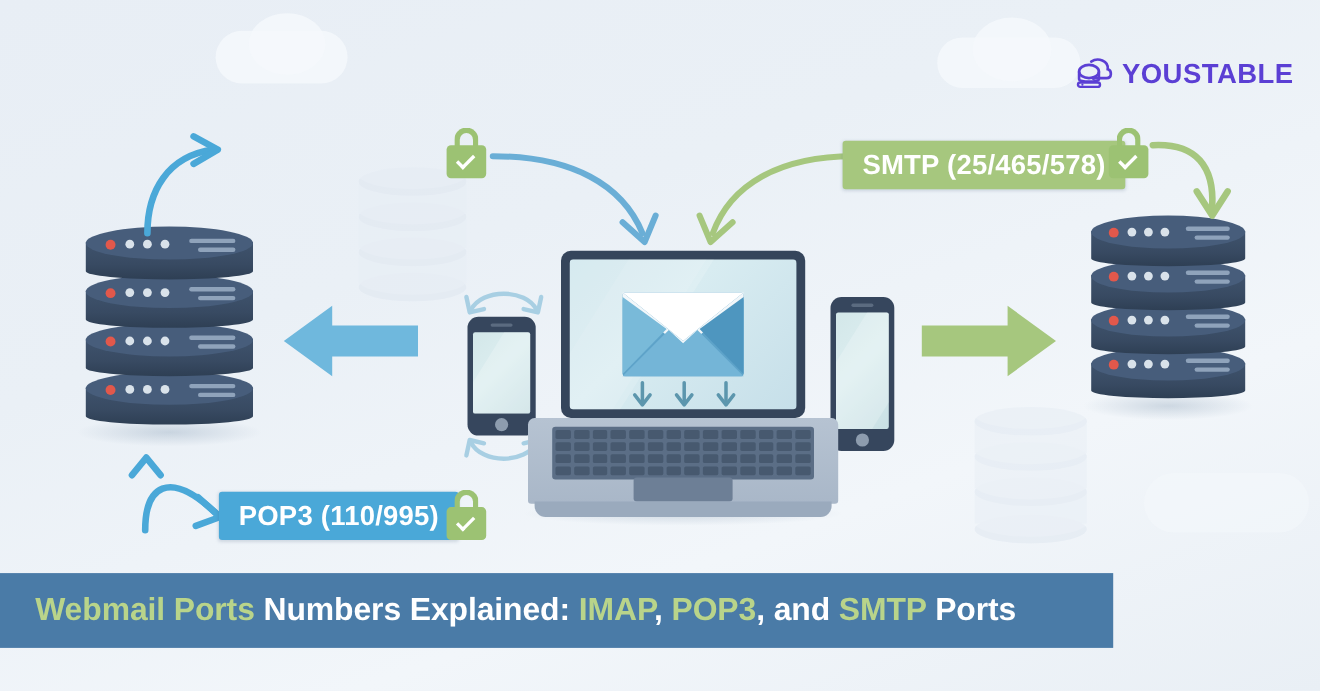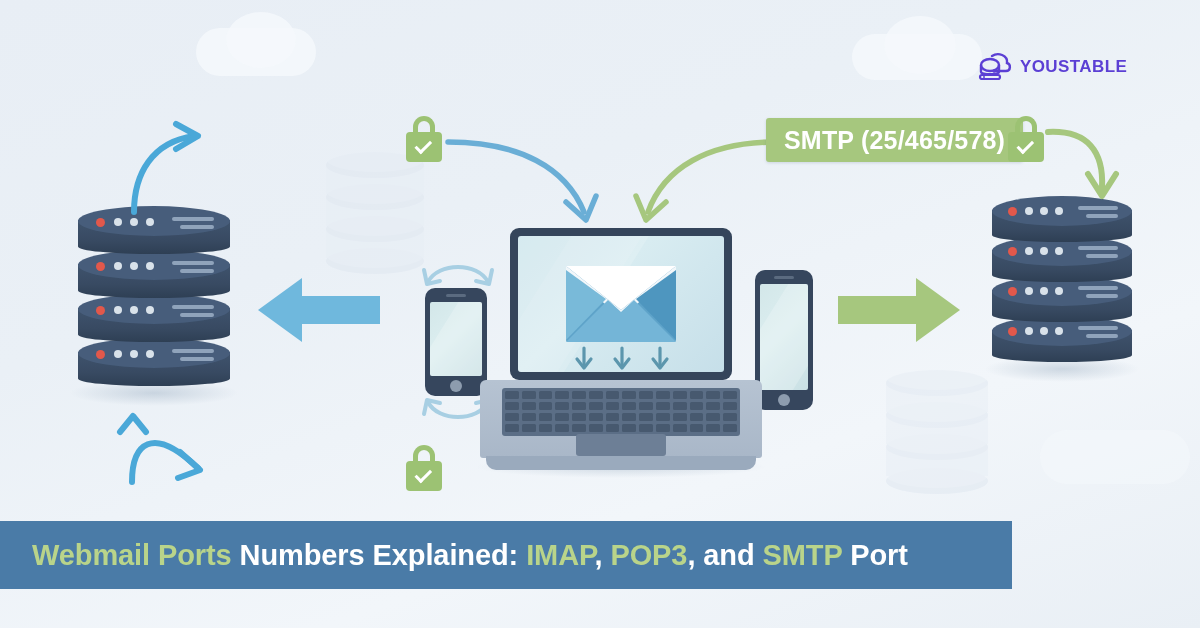--- a/index.html
+++ b/index.html
@@ -144,21 +144,21 @@
     background:#4a7ba7;display:flex;align-items:center;
   }
   #banner .btxt{
     margin-left:32px;color:#ffffff;font-size:29px;font-weight:bold;
     white-space:nowrap;letter-spacing:-.1px;
   }
   #banner .hl{color:#b9d48a;}
 
   
   #logo{position:absolute;left:978px;top:52px;display:flex;align-items:center;gap:8px;}
-  #logo .ltext{font-size:17px;font-weight:bold;letter-spacing:.4px;}
+  #logo .ltext{font-size:25px;font-weight:bold;letter-spacing:.4px;}
   #logo .you{color:#5b3fd4;}
   #logo .stable{color:#5b3fd4;}
 
   svg{display:block;overflow:visible;}
 </style>
 </head>
 <body>
 
 <div id="stage">
 
@@ -323,30 +323,33 @@
     </svg>
   </div>
 
   <div class="lock" style="left:406px;top:116px;">
     <div class="shackle"></div>
     <div class="bodyl">
         <div class="tick"></div>
       </div>
   </div>
 
-  <div class="chip green" style="left:766px;top:118px;">
+  <div class="chip green" style="left:766px;top:128px;">
     <span>SMTP (25/465/578)</span>
   </div>
   <div class="lock" style="left:1008px;top:116px;">
     <div class="shackle"></div>
     <div class="bodyl">
         <div class="tick"></div>
       </div>
   </div>
 
+  <div class="chip blue" style="left:199px;top:447px;">
+    <span>POP3 (110/995)</span>
+  </div>
   <div class="lock" style="left:406px;top:445px;">
     <div class="shackle"></div>
     <div class="bodyl">
         <div class="tick"></div>
       </div>
   </div>
 
   <div style="position:absolute;left:422px;top:258px;width:72px;height:28px;">
     <svg width="72" height="28" viewBox="0 0 72 28">
       <path d="M6 24 C16 4 56 4 66 24" stroke="#a8cfe3" stroke-width="4" fill="none" stroke-linecap="round"></path>
@@ -491,17 +494,17 @@
         <circle cx="6" cy="25" r="1" fill="#5b3fd4"></circle>
       </svg>
     </span>
     <span class="ltext">
       <span class="you">YOU</span><span class="stable">STABLE</span>
     </span>
   </div>
 
   <div id="banner">
     <div class="btxt">
-      <span class="hl">Webmail Ports</span><span> Numbers Explained: </span><span class="hl">IMAP</span><span>, </span><span class="hl">POP3</span><span>, and </span><span class="hl">SMTP</span><span> Port</span>
+      <span class="hl">Webmail Ports</span><span> Numbers Explained: </span><span class="hl">IMAP</span><span>, </span><span class="hl">POP3</span><span>, and </span><span class="hl">SMTP</span><span> Ports</span>
     </div>
   </div>
 
 </div>
 
 </body></html>

